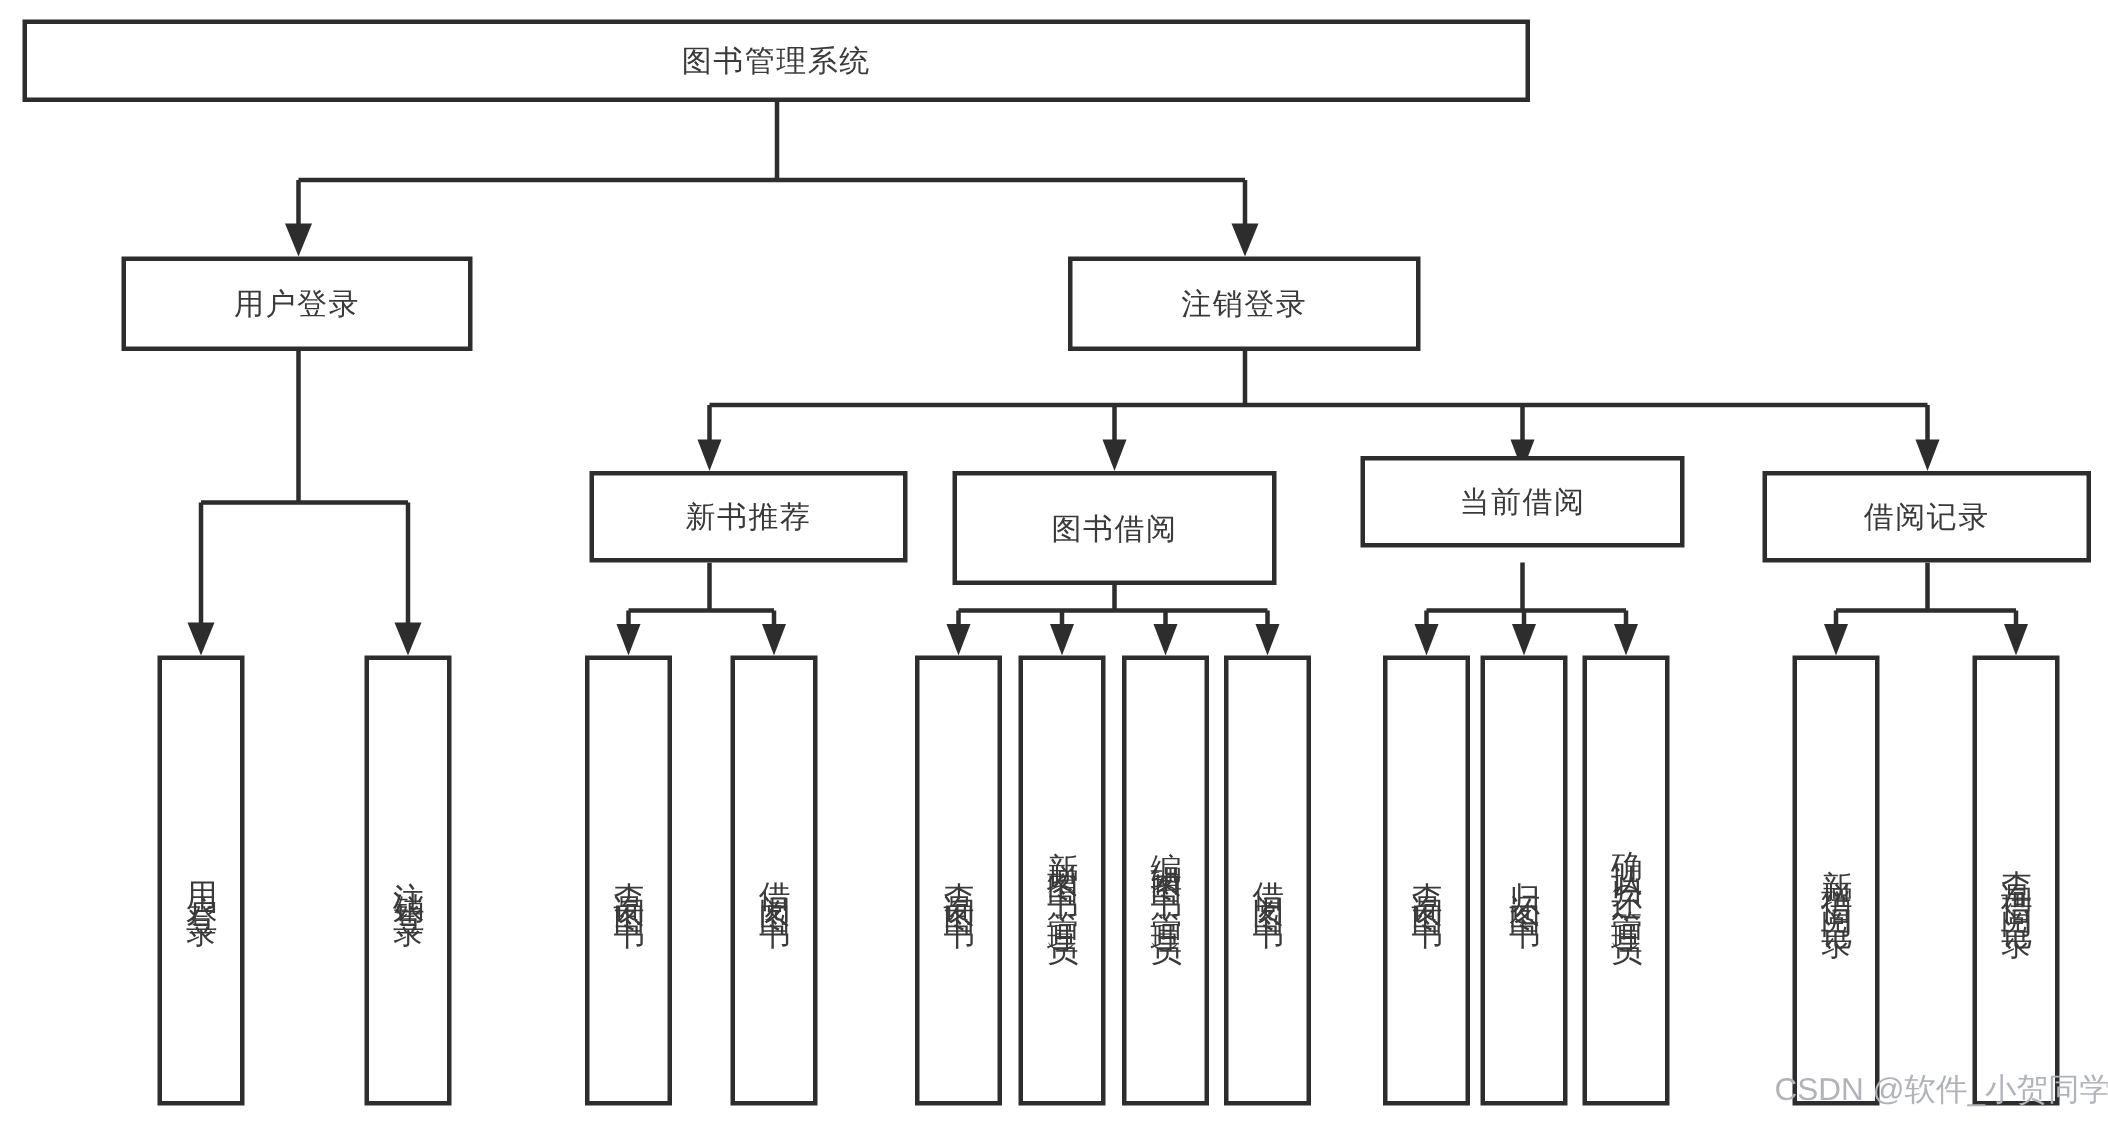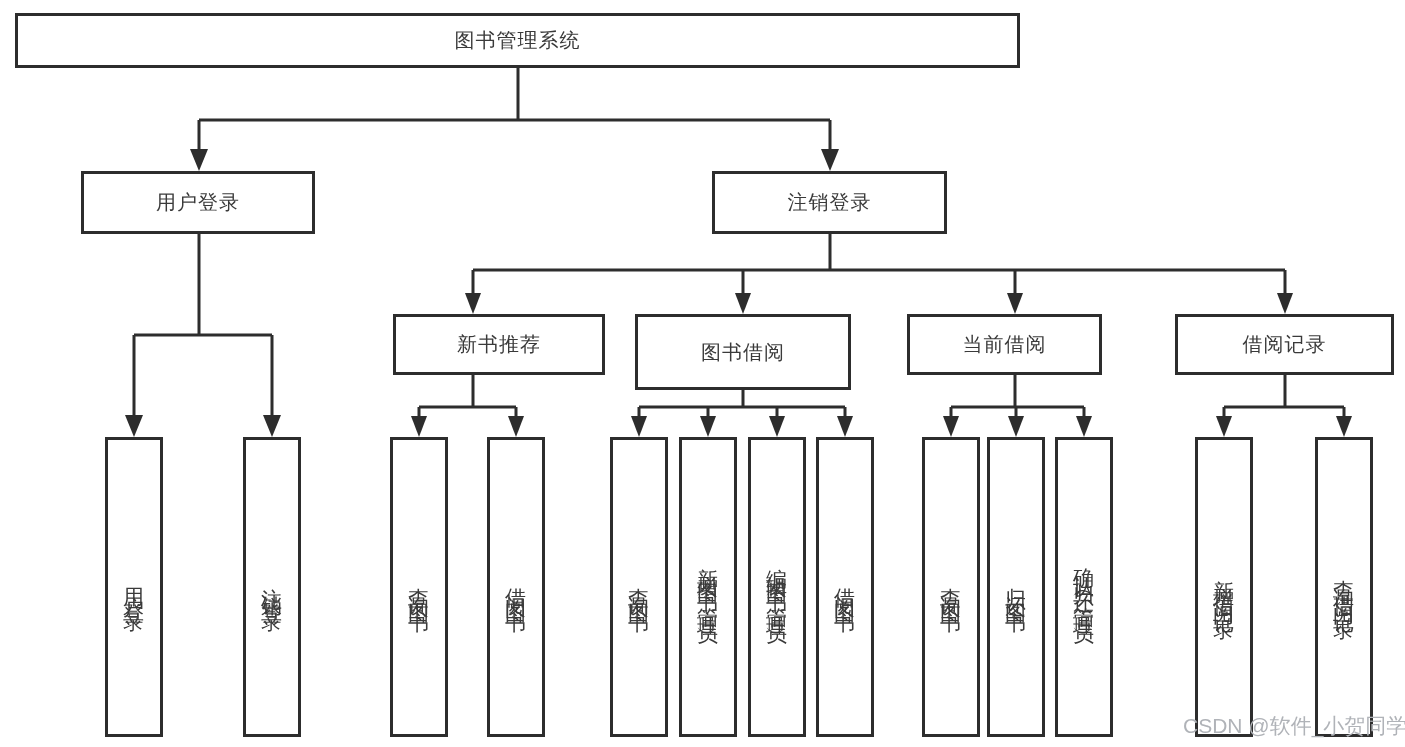--- a/index.html
+++ b/index.html
@@ -44,21 +44,21 @@
     line-height: 1;
     white-space: nowrap;
     color: #3a3a3a;
   }
   
   #b-root   { left: 15px;   top: 13px;  width: 1005px; height: 55px; }
   #b-l2-0   { left: 81px;   top: 171px; width: 234px;  height: 63px; }
   #b-l2-1   { left: 712px;  top: 171px; width: 235px;  height: 63px; }
   #b-l3-0   { left: 348px;  top: 314px; width: 212px;  height: 61px; margin-left: 45px; }
   #b-l3-1   { left: 635px;  top: 314px; width: 216px;  height: 76px; }
-  #b-l3-2   { left: 907px;  top: 314px; width: 195px;  height: 61px; }
+  #b-l3-2   { left: 907px;  top: 304px; width: 216px;  height: 61px; }
   #b-l3-3   { left: 1175px; top: 314px; width: 219px;  height: 61px; }
   .leaf     { top: 437px; width: 58px; height: 300px; }
   #b-leaf-0  { left: 105px; }
   #b-leaf-1  { left: 243px; }
   #b-leaf-2  { left: 390px; }
   #b-leaf-3  { left: 487px; }
   #b-leaf-4  { left: 610px; }
   #b-leaf-5  { left: 679px; }
   #b-leaf-6  { left: 748px; }
   #b-leaf-7  { left: 816px; }

